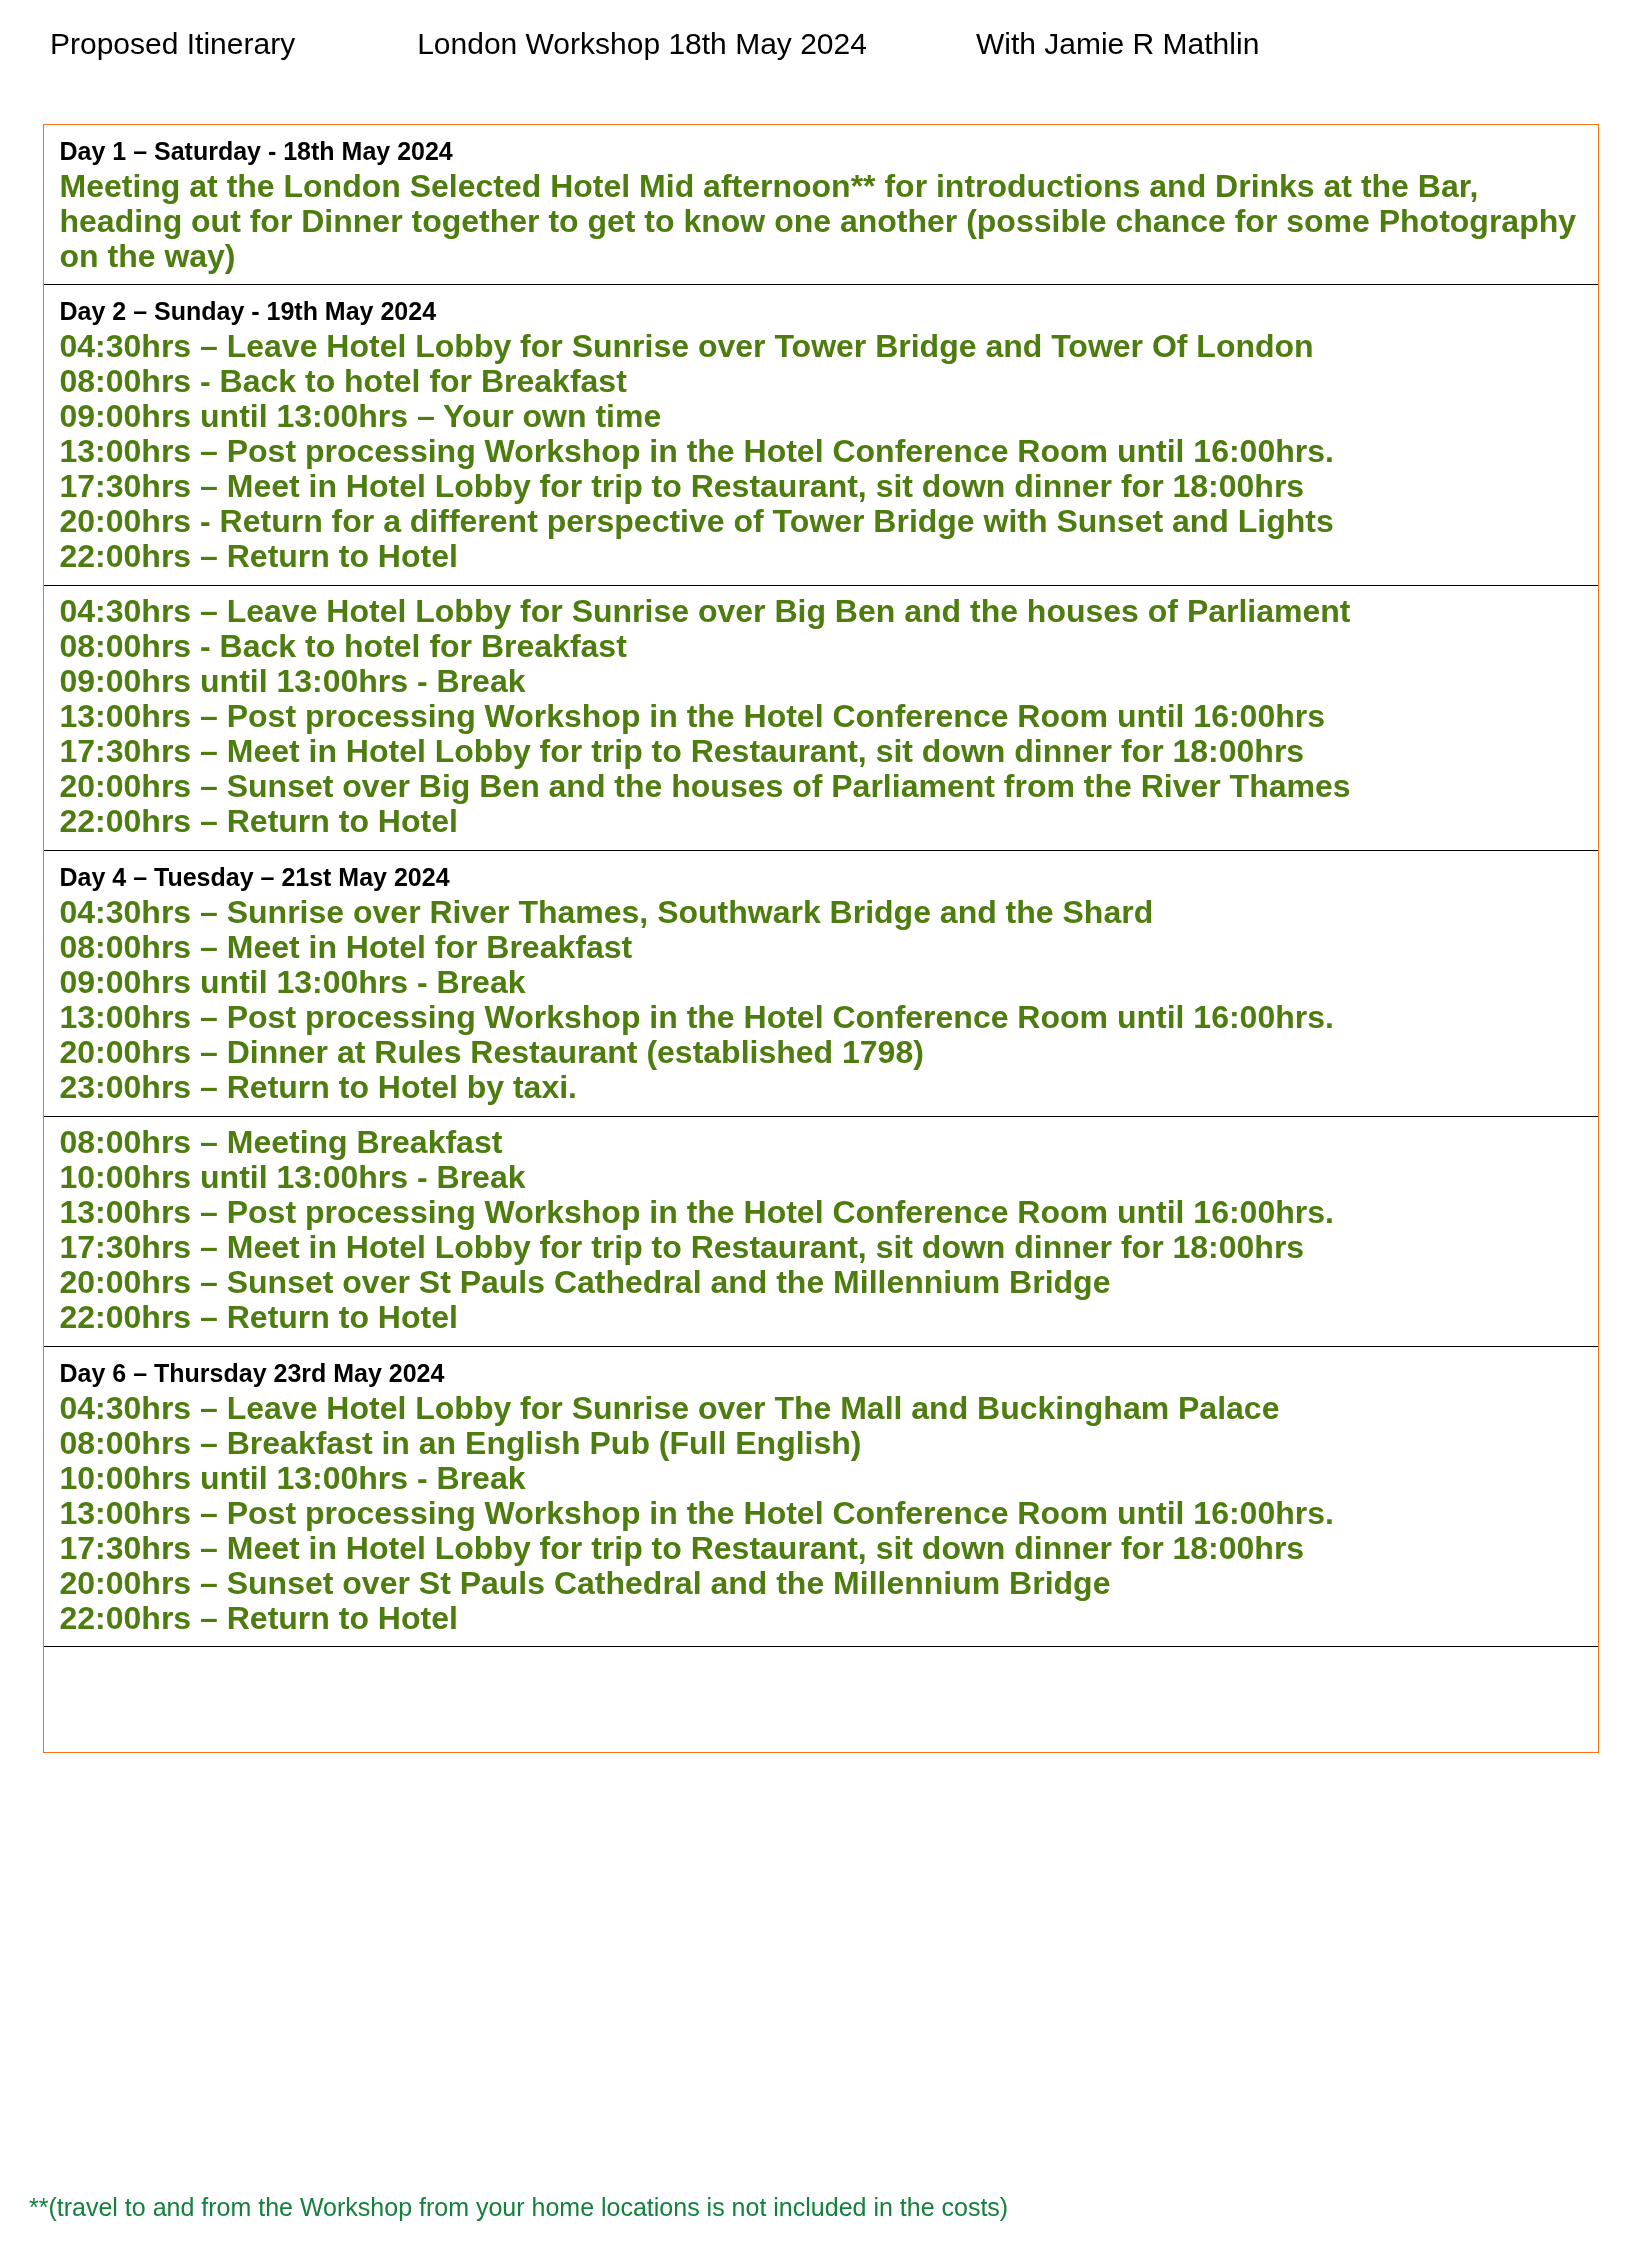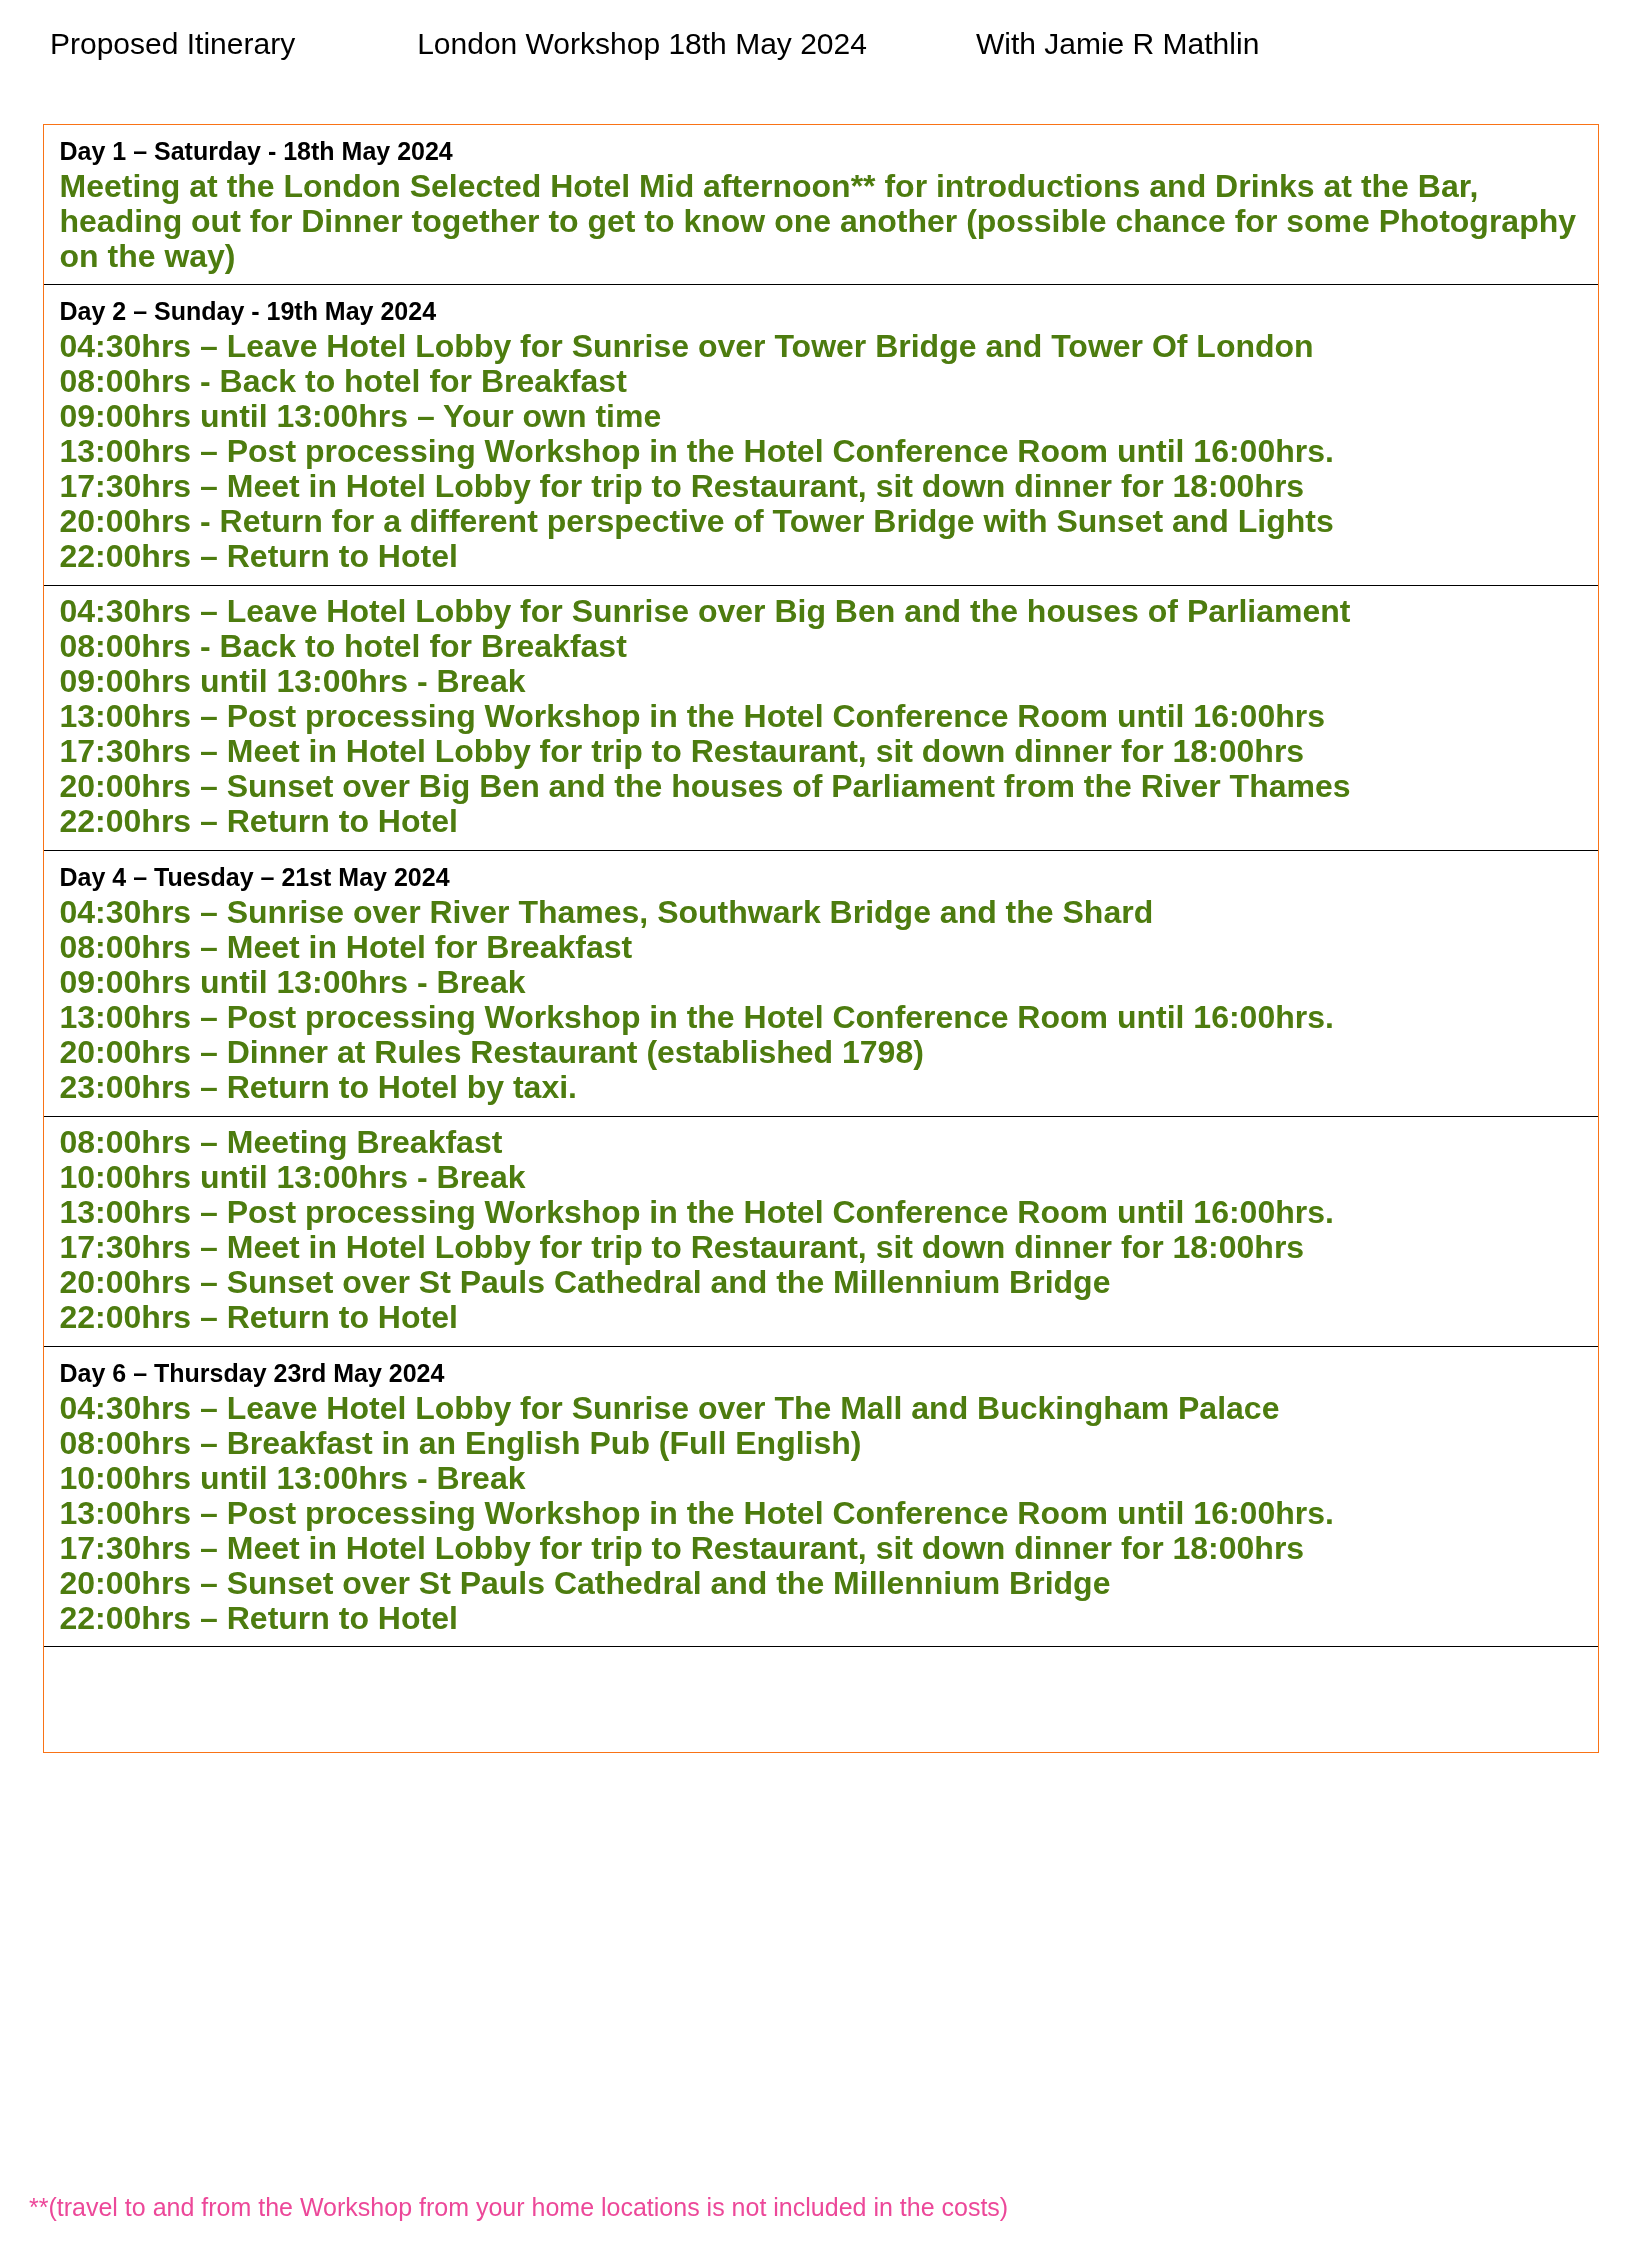--- a/index.html
+++ b/index.html
@@ -93,21 +93,21 @@
   }
 
   
   .footnote {
     position: absolute;
     left: 29px;
     top: 2191px;
     width: 1572px;
     font-size: 25px;
     line-height: 33px;
-    color: #ec4899;
+    color: #15803d;
     white-space: nowrap;
   }
 </style>
 </head>
 <body>
 
 <div class="page">
 
   <div class="doc-header">
     <span class="hdr-item hdr-left">Proposed Itinerary</span>

